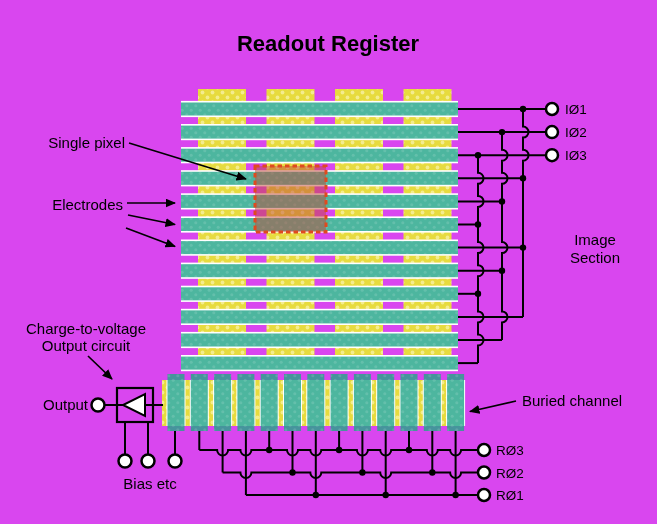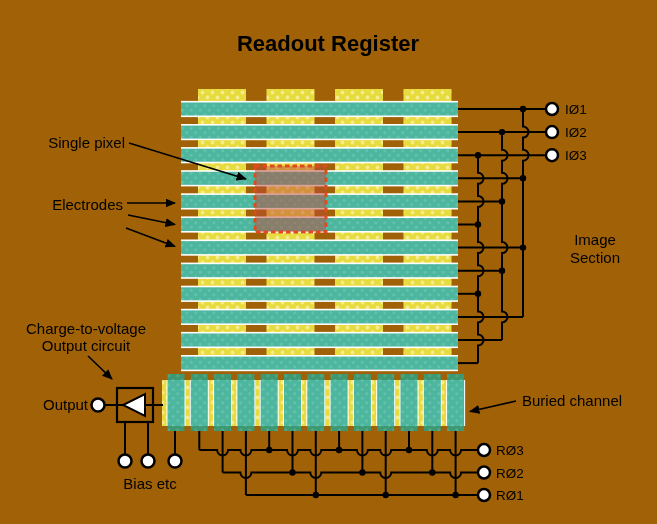--- a/index.html
+++ b/index.html
@@ -1,16 +1,16 @@
 <!DOCTYPE html>
 <html><head>
 <meta charset="utf-8">
 <style>
   html,body{margin:0;padding:0;background:#fff;}
-  .stage{position:relative;width:657px;height:524px;background:#a16207;overflow:hidden;
+  .stage{position:relative;width:657px;height:524px;background:#d946ef;overflow:hidden;
          font-family:"Liberation Sans",sans-serif;}
   svg text{fill:#000;}
 </style>
 </head>
 <body>
 
 <div class="stage">
 <svg id="diagram" width="657" height="524" viewBox="0 0 657 524">
   <defs>
     <pattern id="ydots" width="10" height="10" patternUnits="userSpaceOnUse">

